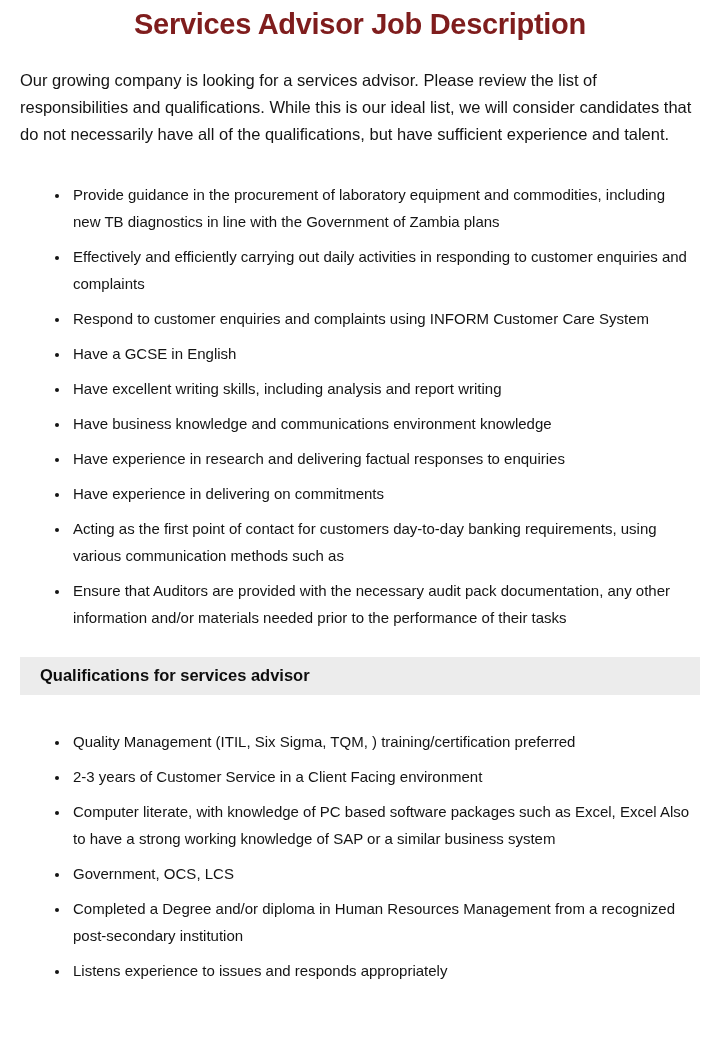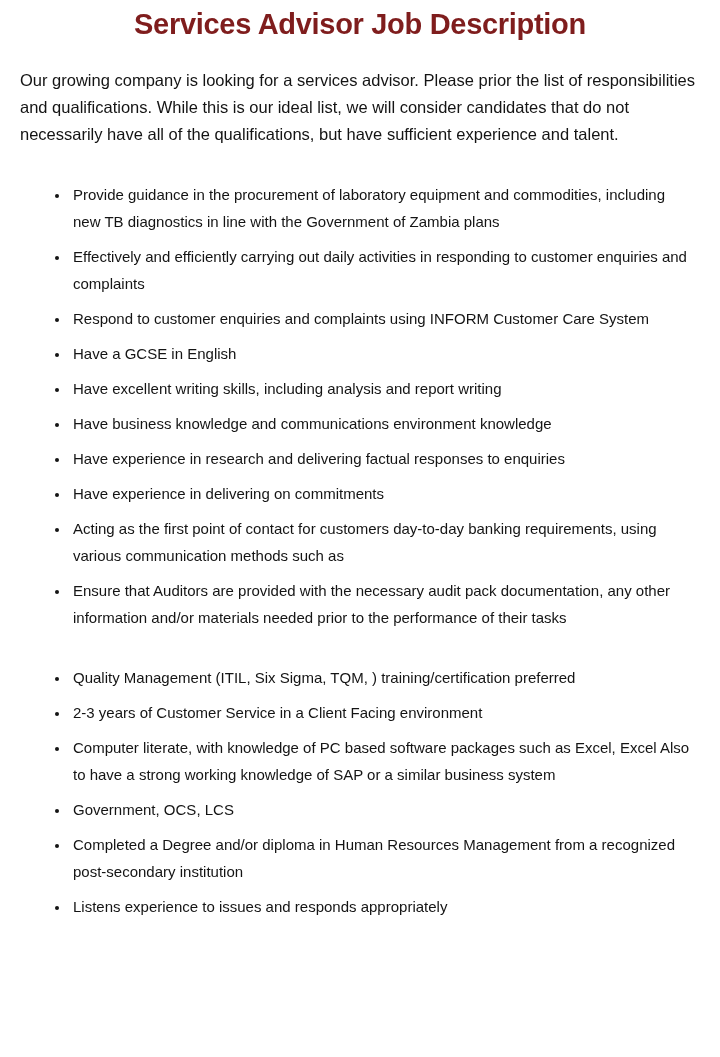--- a/index.html
+++ b/index.html
@@ -51,36 +51,39 @@
     font-size: 14px;
   }
 </style>
 </head>
 <body>
 
 <div class="page">
 
   <h1 class="doc-title">Services Advisor Job Description</h1>
 
-  <p class="intro">Our growing company is looking for a services advisor. Please prior the list of responsibilities and qualifications. While this is our ideal list, we will consider candidates that do not necessarily have all of the qualifications, but have sufficient experience and talent.</p>
+  <p class="intro">Our growing company is looking for a services advisor. Please review the list of responsibilities and qualifications. While this is our ideal list, we will consider candidates that do not necessarily have all of the qualifications, but have sufficient experience and talent.</p>
 
 
   <ul class="bullets">
     <li>Provide guidance in the procurement of laboratory equipment and commodities, including new TB diagnostics in line with the Government of Zambia plans</li>
     <li>Effectively and efficiently carrying out daily activities in responding to customer enquiries and complaints</li>
     <li>Respond to customer enquiries and complaints using INFORM Customer Care System</li>
     <li>Have a GCSE in English</li>
     <li>Have excellent writing skills, including analysis and report writing</li>
     <li>Have business knowledge and communications environment knowledge</li>
     <li>Have experience in research and delivering factual responses to enquiries</li>
     <li>Have experience in delivering on commitments</li>
     <li>Acting as the first point of contact for customers day-to-day banking requirements, using various communication methods such as</li>
     <li>Ensure that Auditors are provided with the necessary audit pack documentation, any other information and/or materials needed prior to the performance of their tasks</li>
   </ul>
 
+  <div class="section-bar">
+    <h2 class="section-heading">Qualifications for services advisor</h2>
+  </div>
 
   <ul class="bullets">
     <li>Quality Management (ITIL, Six Sigma, TQM, ) training/certification preferred</li>
     <li>2-3 years of Customer Service in a Client Facing environment</li>
     <li>Computer literate, with knowledge of PC based software packages such as Excel, Excel Also to have a strong working knowledge of SAP or a similar business system</li>
     <li>Government, OCS, LCS</li>
     <li>Completed a Degree and/or diploma in Human Resources Management from a recognized post-secondary institution</li>
     <li>Listens experience to issues and responds appropriately</li>
   </ul>
 

